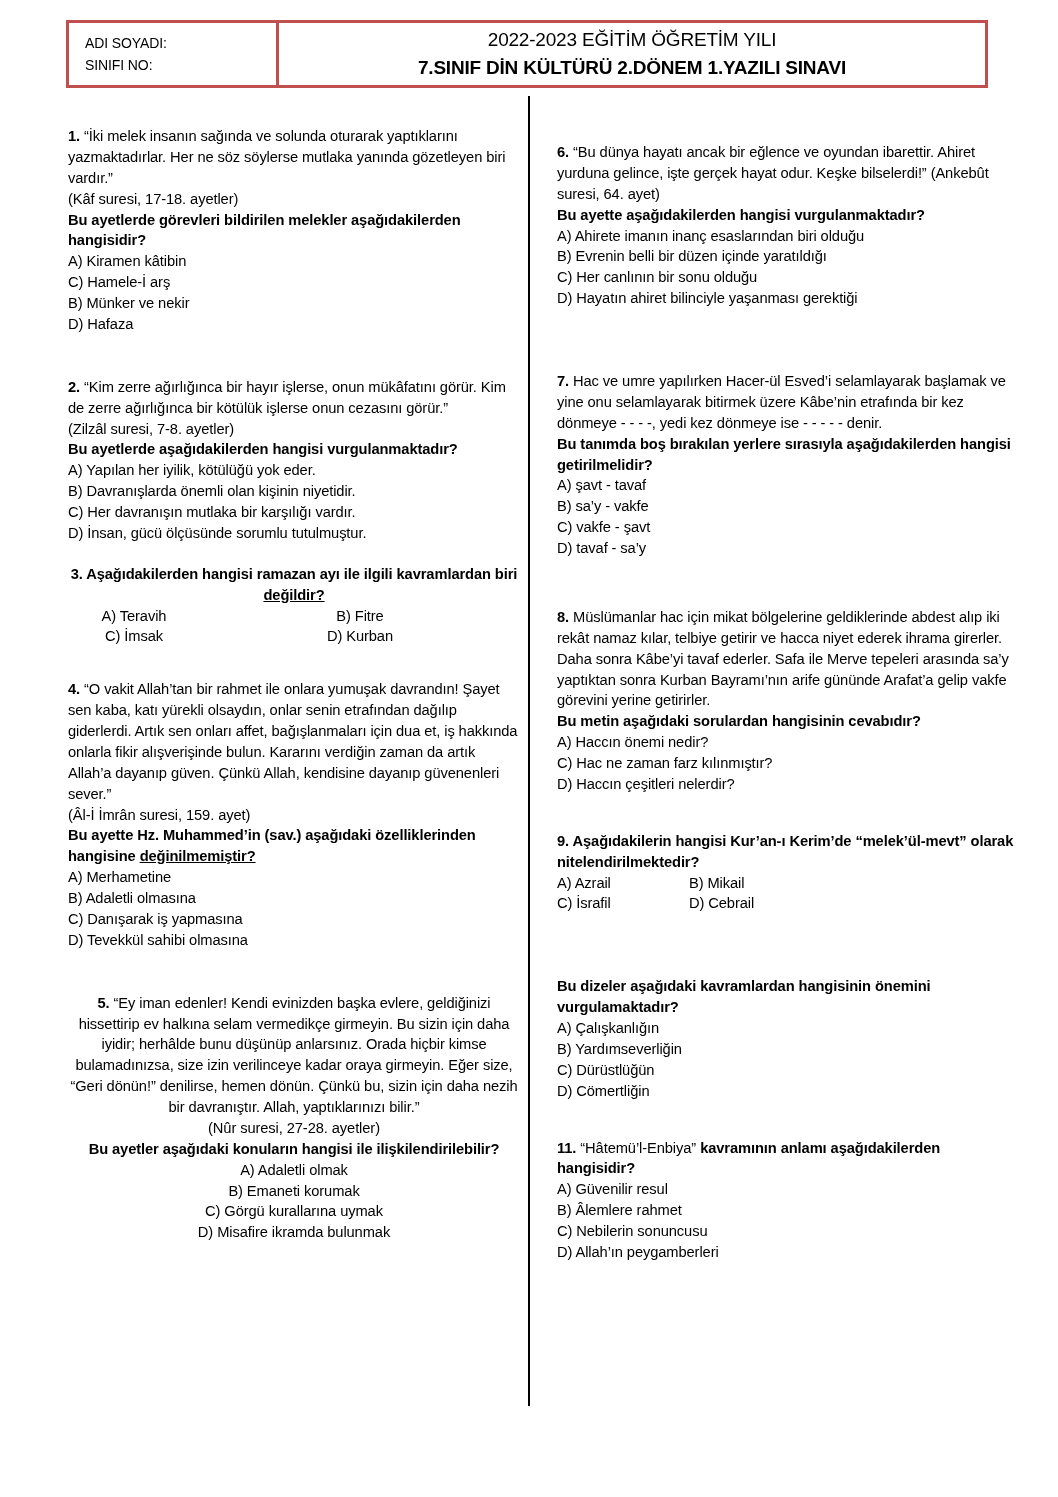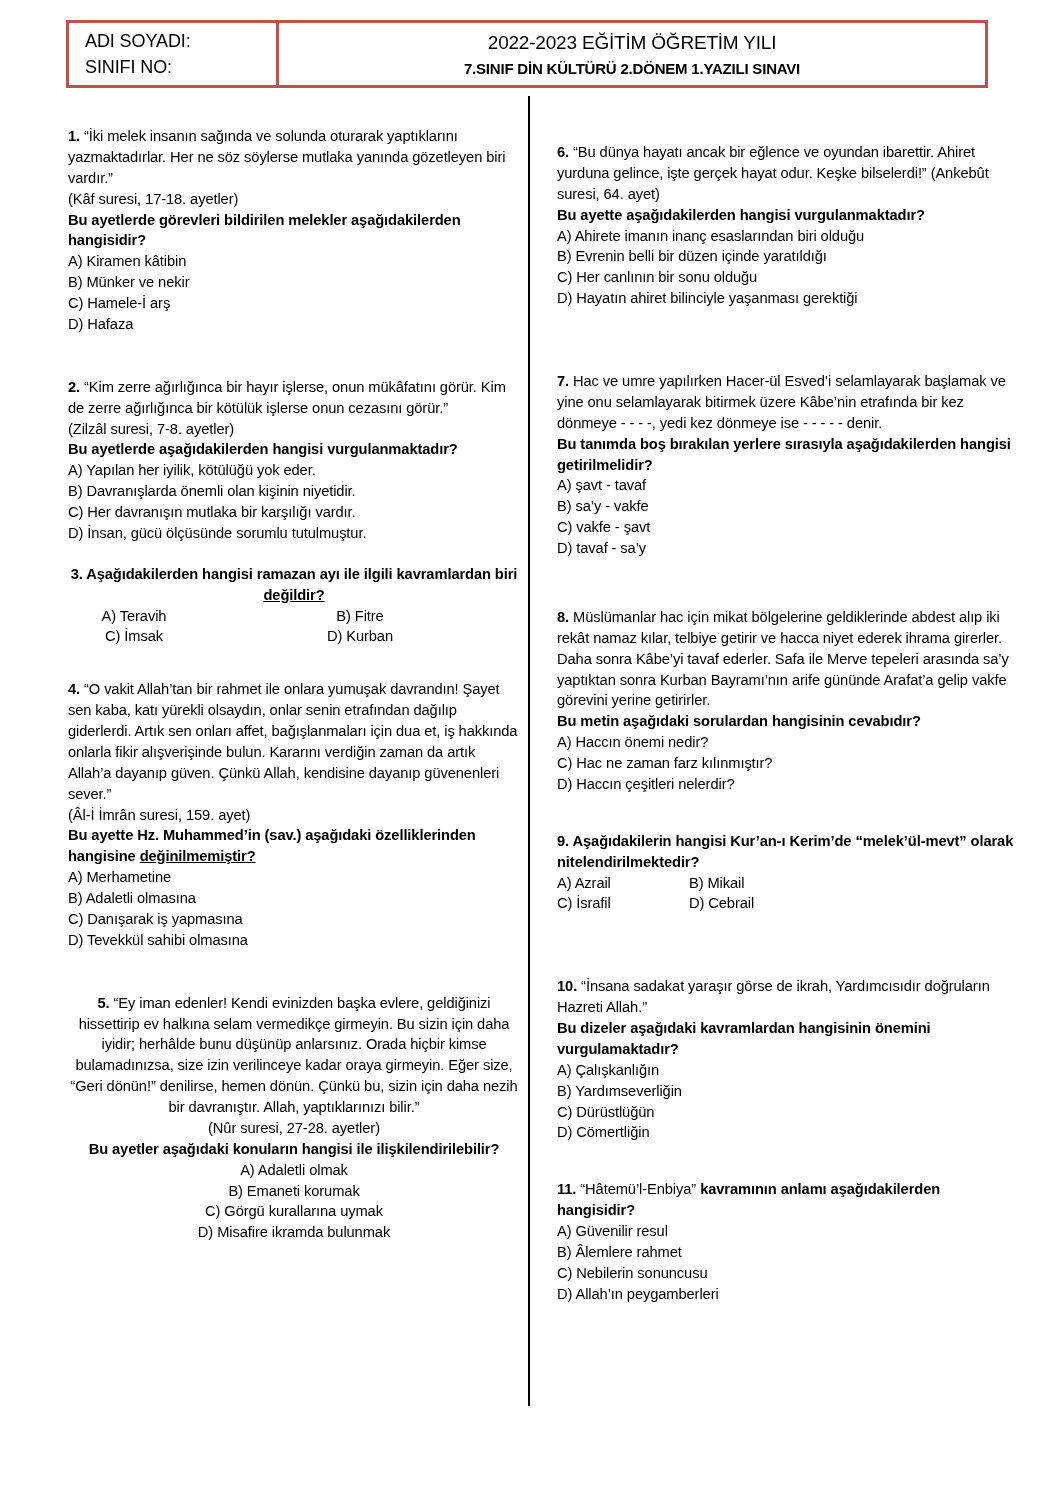--- a/index.html
+++ b/index.html
@@ -32,40 +32,40 @@
     width: 210px;
     border-right: 3px solid #c0504d;
     box-sizing: border-box;
     display: flex;
     flex-direction: column;
     justify-content: center;
     padding-left: 16px;
     gap: 5px;
   }
   .header-left div {
-    font-size: 18px;
+    font-size: 14px;
     line-height: 1.15;
     letter-spacing: -0.1px;
     white-space: nowrap;
   }
   .header-right {
     flex: 1;
     display: flex;
     flex-direction: column;
     align-items: center;
     justify-content: center;
     gap: 6px;
   }
   .header-year {
     font-size: 19px;
     letter-spacing: -0.2px;
     white-space: nowrap;
   }
   .header-title {
-    font-size: 15px;
+    font-size: 19px;
     font-weight: bold;
     letter-spacing: -0.2px;
     white-space: nowrap;
   }
 
   
   .divider {
     position: absolute;
     left: 528px;
     top: 96px;
@@ -113,22 +113,22 @@
 </div>
 
 <div class="divider"></div>
 
 <div class="col col-left">
     <div class="question" style="margin-top: 14px;">
       <div class="q-body"><b>1. </b><span>“İki melek insanın sağında ve solunda oturarak yaptıklarını yazmaktadırlar. Her ne söz söylerse mutlaka yanında gözetleyen biri vardır.”</span></div>
       <div class="q-body">(Kâf suresi, 17-18. ayetler)</div>
       <div class="q-stem"><span>Bu ayetlerde görevleri bildirilen melekler aşağıdakilerden hangisidir?</span></div>
       <div class="opt">A) Kiramen kâtibin</div>
+      <div class="opt">C) Hamele-İ arş</div>
       <div class="opt">B) Münker ve nekir</div>
-      <div class="opt">C) Hamele-İ arş</div>
       <div class="opt">D) Hafaza</div>
     </div>
     <div class="question" style="margin-top: 42px;">
       <div class="q-body"><b>2. </b><span>“Kim zerre ağırlığınca bir hayır işlerse, onun mükâfatını görür. Kim de zerre ağırlığınca bir kötülük işlerse onun cezasını görür.”</span></div>
       <div class="q-body">(Zilzâl suresi, 7-8. ayetler)</div>
       <div class="q-stem"><span>Bu ayetlerde aşağıdakilerden hangisi vurgulanmaktadır?</span></div>
       <div class="opt">A) Yapılan her iyilik, kötülüğü yok eder.</div>
       <div class="opt">B) Davranışlarda önemli olan kişinin niyetidir.</div>
       <div class="opt">C) Her davranışın mutlaka bir karşılığı vardır.</div>
       <div class="opt">D) İnsan, gücü ölçüsünde sorumlu tutulmuştur.</div>
@@ -189,22 +189,20 @@
     <div class="question" style="margin-top: 36px;">
       <div class="q-stem"><span>9. </span><span>Aşağıdakilerin hangisi Kur’an-ı Kerim’de “melek’ül-mevt” olarak nitelendirilmektedir?</span></div>
       <div class="opt-grid">
         <div class="opt">A) Azrail</div>
         <div class="opt">B) Mikail</div>
         <div class="opt">C) İsrafil</div>
         <div class="opt">D) Cebrail</div>
       </div>
     </div>
     <div class="question" style="margin-top: 62px;">
-      <div class="q-body"><b>10. </b><span>“İnsana sadakat yaraşır görse de ikrah,
-Yardımcısıdır doğruların Hazreti Allah.”</span></div>
       <div class="q-stem"><span>Bu dizeler aşağıdaki kavramlardan hangisinin önemini vurgulamaktadır?</span></div>
       <div class="opt">A) Çalışkanlığın</div>
       <div class="opt">B) Yardımseverliğin</div>
       <div class="opt">C) Dürüstlüğün</div>
       <div class="opt">D) Cömertliğin</div>
     </div>
     <div class="question" style="margin-top: 36px;">
       <div class="q-stem"><span>11. </span><span style="font-weight: normal;">“Hâtemü’l-Enbiya” </span><span>kavramının anlamı aşağıdakilerden hangisidir?</span></div>
       <div class="opt">A) Güvenilir resul</div>
       <div class="opt">B) Âlemlere rahmet</div>

